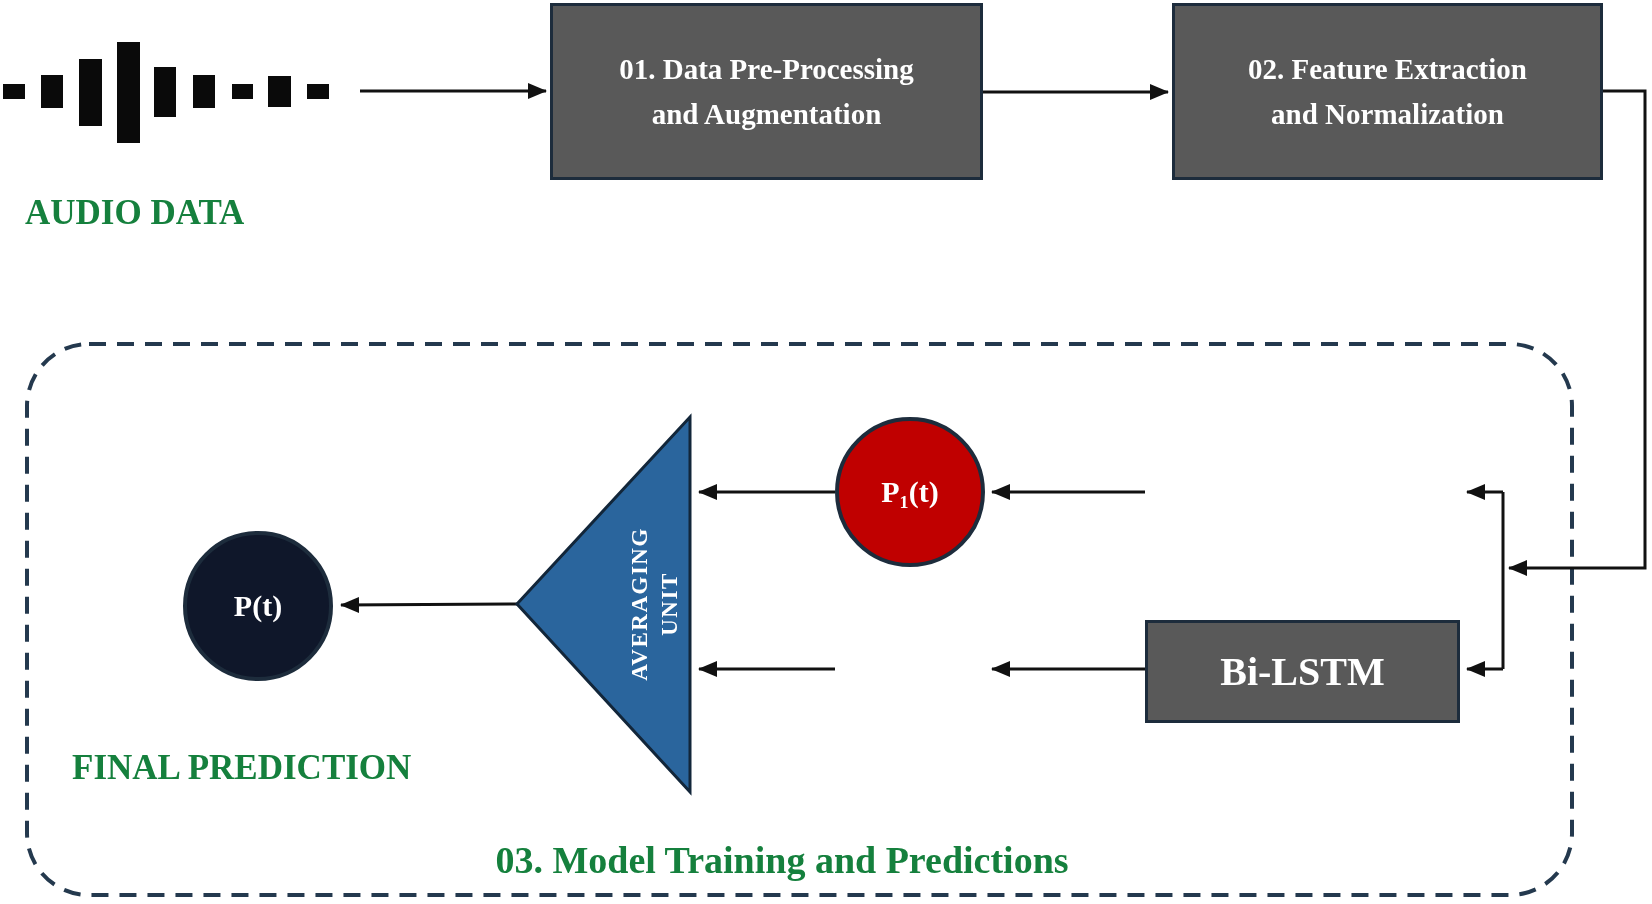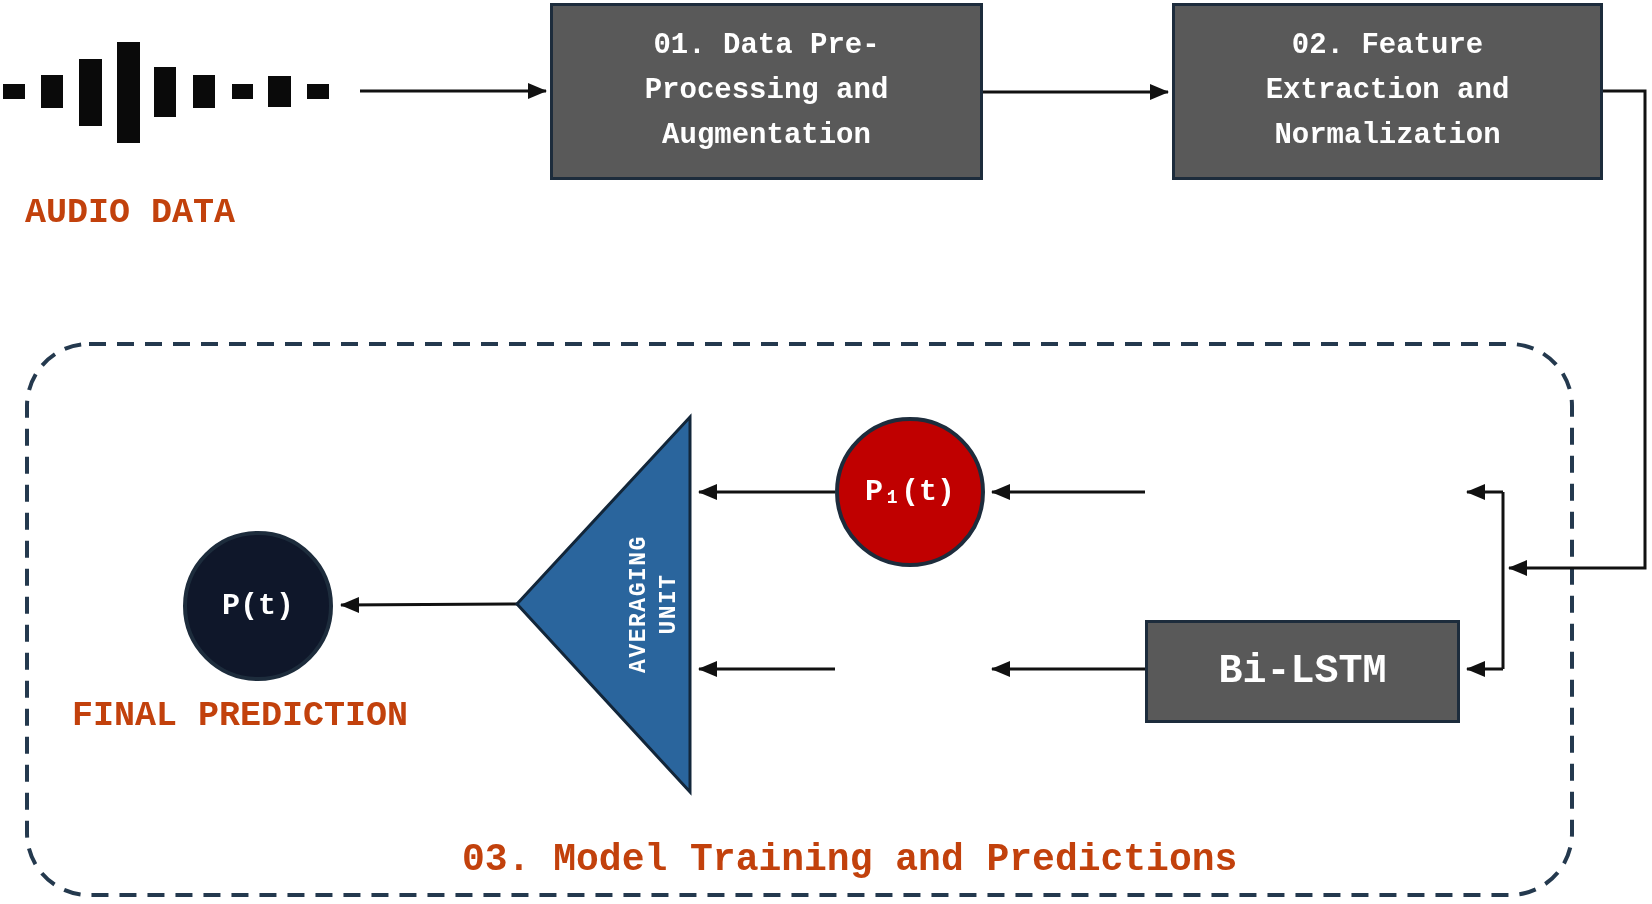--- a/index.html
+++ b/index.html
@@ -1,18 +1,18 @@
 <!DOCTYPE html>
 <html><head>
 <meta charset="utf-8">
 <style>
   html,body { margin:0; padding:0; background:#ffffff; }
   .stage {
     position:relative; width:1652px; height:904px; background:#ffffff;
-    font-family:Liberation Mono, monospace; overflow:hidden;
+    font-family:Liberation Serif, serif; overflow:hidden;
   }
   .stage svg.wires { position:absolute; left:0; top:0; }
   .pbox {
     position:absolute; background:#595959; border:3px solid #1d2c3c;
     color:#ffffff; font-weight:bold; text-align:center;
     display:flex; align-items:center; justify-content:center;
     box-sizing:border-box;
   }
   #box01, #box02 { top:3px; height:177px; font-size:29px; line-height:1.55; padding:0 60px; }
   #box01 { left:550px;  width:433px; }
@@ -20,24 +20,24 @@
   #cnn    { left:1145px; top:443px; width:315px; height:100px; font-size:40px; letter-spacing:1px; }
   #bilstm { left:1145px; top:620px; width:315px; height:103px; font-size:40px; }
   .circle {
     position:absolute; width:150px; height:150px; border-radius:50%;
     border:4px solid #1d2c3c; color:#ffffff; font-weight:bold; font-size:30px;
     display:flex; align-items:center; justify-content:center; box-sizing:border-box;
   }
   #p1 { left:835px; top:417px; background:#c00000; }
   #p2 { left:835px; top:594px; background:#c00000; }
   #pfinal { left:183px; top:531px; background:#0f172a; }
-  .caption { position:absolute; color:#c2410c; font-weight:bold; white-space:nowrap; }
+  .caption { position:absolute; color:#15803d; font-weight:bold; white-space:nowrap; }
   #audio-label { left:25px;  top:193px; font-size:35px; }
-  #final-label { left:72px;  top:696px; font-size:35px; }
-  #model-label { left:462px; top:838px; width:640px; font-size:38px; text-align:left; }
+  #final-label { left:72px;  top:748px; font-size:35px; }
+  #model-label { left:462px; top:838px; width:640px; font-size:38px; text-align:center; }
   #avg-label {
     position:absolute; left:570px; top:519px; width:170px; height:170px;
     display:flex; flex-direction:column; align-items:center; justify-content:center;
     transform:rotate(-90deg); color:#ffffff; font-weight:bold; font-size:23px;
     line-height:1.3; letter-spacing:1.5px; text-align:center;
   }
 </style>
 </head>
 <body>
 

